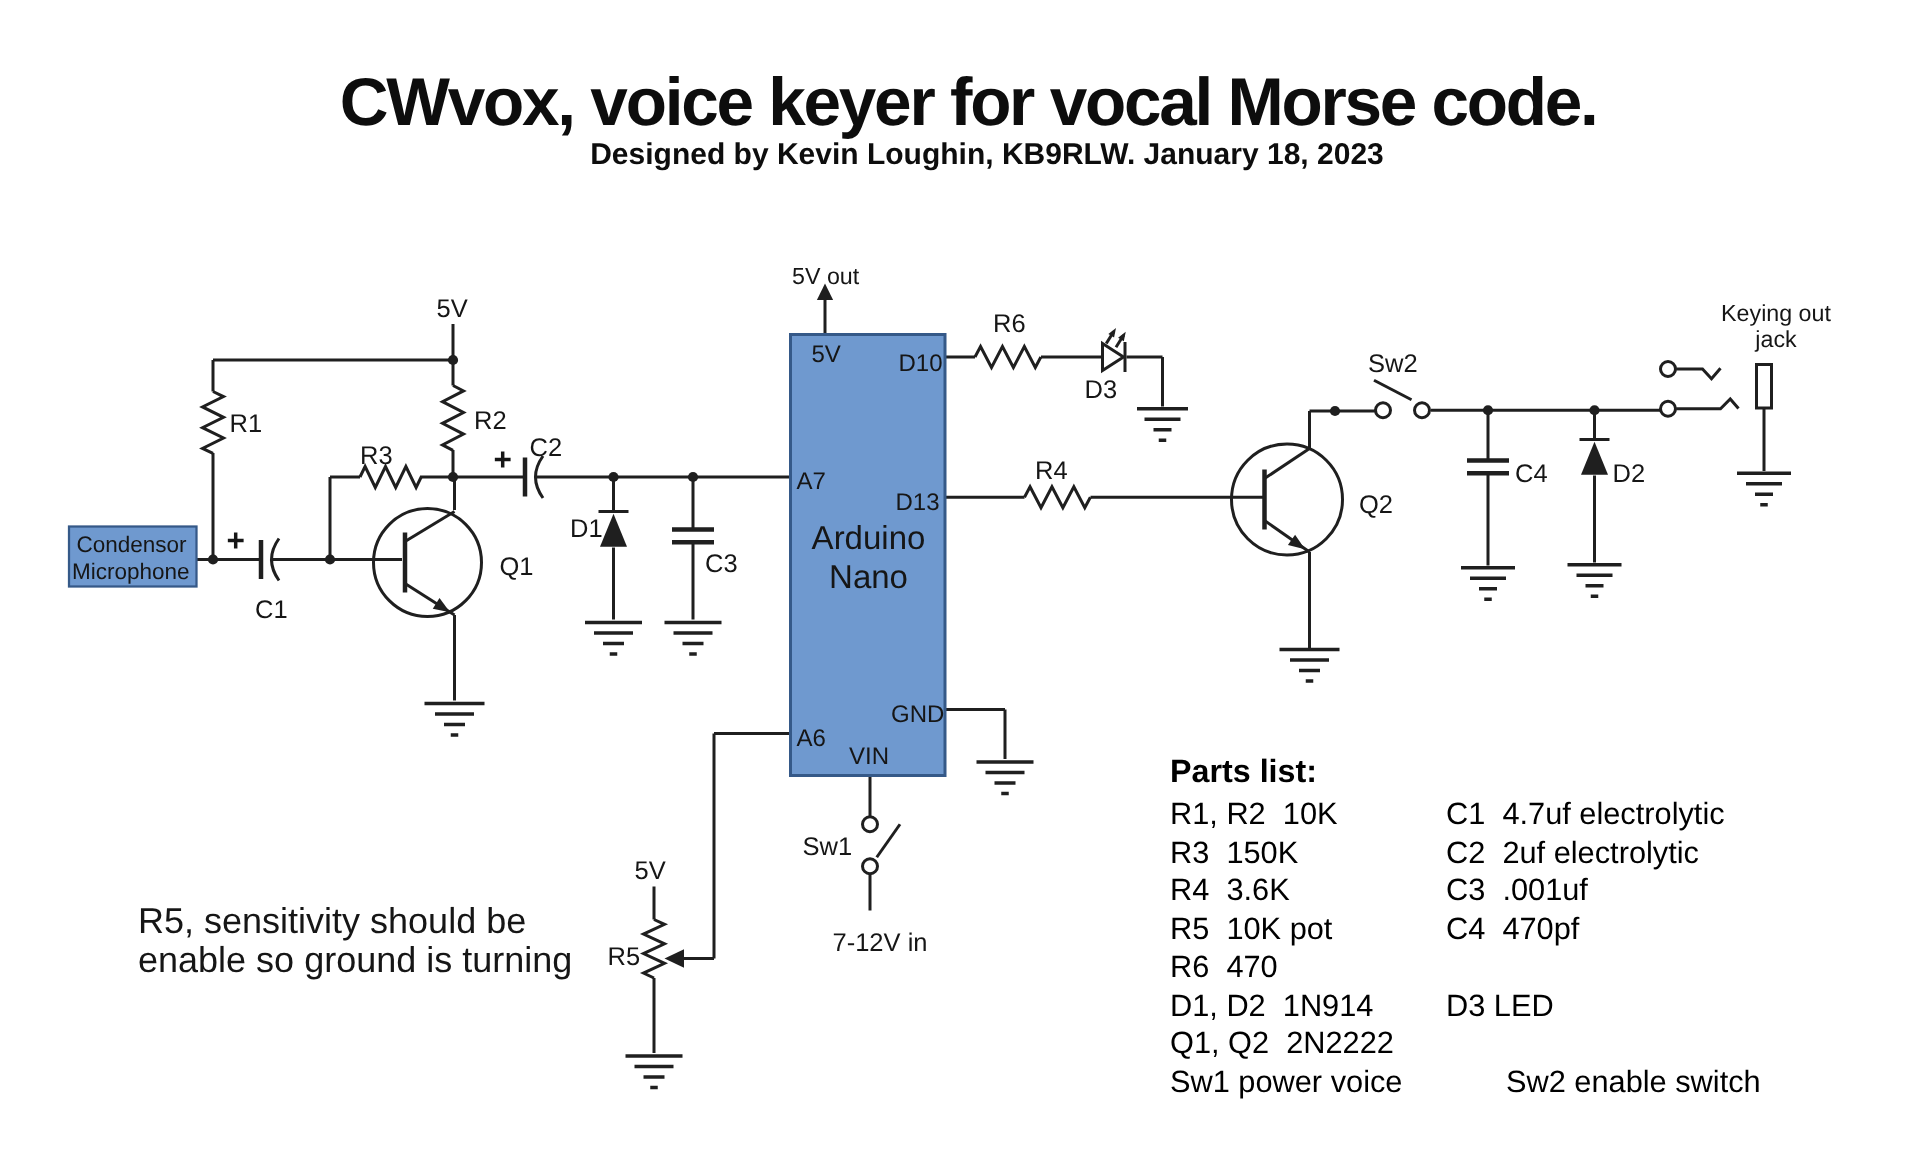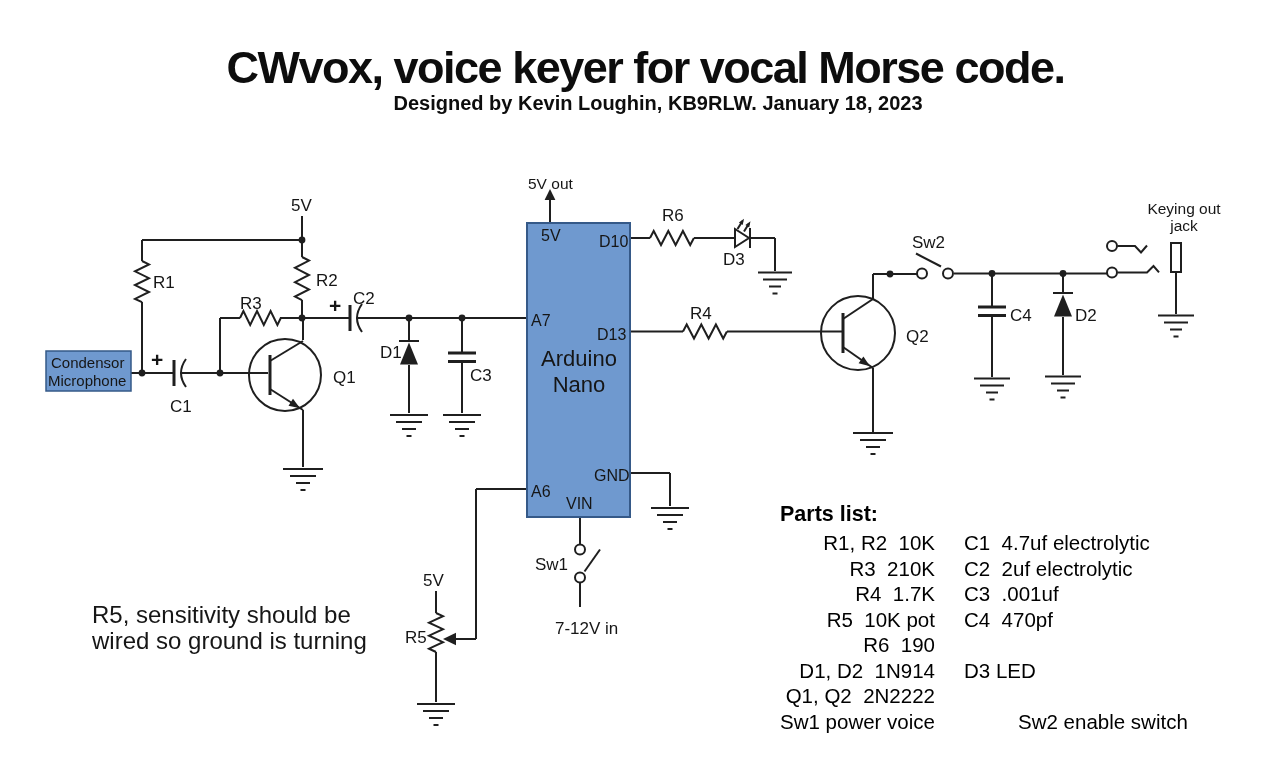--- a/index.html
+++ b/index.html
@@ -7,24 +7,24 @@
        font-family:"Liberation Sans", sans-serif;color:#111;}
   .page{position:absolute;inset:0;width:1280px;height:777px;}
   .title{position:absolute;left:11px;right:0;top:42px;text-align:center;
          font-size:45px;font-weight:bold;letter-spacing:-1.5px;color:#0d0d0d;}
   .subtitle{position:absolute;left:0;right:4px;top:92px;text-align:center;
             font-size:20px;font-weight:bold;color:#0d0d0d;padding-left:40px;}
   .schematic-svg{position:absolute;left:0;top:0;}
   .note{position:absolute;left:92px;top:602px;font-size:24px;line-height:25.5px;color:#161616;}
   .parts{position:absolute;left:780px;top:501px;font-size:20.5px;color:#000000;}
   .parts-heading{font-size:21.5px;font-weight:bold;line-height:26px;margin-bottom:3px;}
-  .prow{position:relative;height:25.5px;line-height:25.5px;white-space:pre;text-align:right;}
+  .prow{position:relative;height:25.5px;line-height:25.5px;white-space:pre;}
   .pl{display:inline-block;white-space:pre;}
   .pr{position:absolute;left:184px;top:0;white-space:pre;}
-  .pr-wide{left:238px;}
+  .pr-wide{left:224px;}
   svg text{fill:#161616;font-family:"Liberation Sans", sans-serif;}
   .wire{stroke:var(--line);stroke-width:2;fill:none;}
   .sym{stroke:var(--line);stroke-width:2;fill:none;}
   .thick{stroke-width:3;}
   .fillb{fill:var(--line);stroke:none;}
   .openc{fill:#ffffff;stroke:var(--line);stroke-width:2;}
   .gnd{stroke:var(--line);stroke-width:2.2;fill:none;}
   .lbl{font-size:17px;}
   .pin{font-size:16px;}
   .small{font-size:15.5px;}
@@ -245,28 +245,28 @@
     <text class="small" x="1184" y="214" text-anchor="middle">Keying out</text>
     <text class="small" x="1184" y="231" text-anchor="middle">jack</text>
     <text class="lbl" x="535" y="570">Sw1</text>
     <text class="lbl" x="555" y="634">7-12V in</text>
     <text class="lbl" x="423" y="586">5V</text>
     <text class="lbl" x="405" y="643">R5</text>
   </svg>
 
   <div class="note">
     <div>R5, sensitivity should be</div>
-    <div>wired so ground is turning</div>
+    <div>enable so ground is turning</div>
   </div>
 
   <div class="parts">
     <div class="parts-heading">Parts list:</div>
     <div class="prow"><span class="pl">R1, R2  10K</span><span class="pr">C1  4.7uf electrolytic</span></div>
-    <div class="prow"><span class="pl">R3  210K</span><span class="pr">C2  2uf electrolytic</span></div>
-    <div class="prow"><span class="pl">R4  1.7K</span><span class="pr">C3  .001uf</span></div>
+    <div class="prow"><span class="pl">R3  150K</span><span class="pr">C2  2uf electrolytic</span></div>
+    <div class="prow"><span class="pl">R4  3.6K</span><span class="pr">C3  .001uf</span></div>
     <div class="prow"><span class="pl">R5  10K pot</span><span class="pr">C4  470pf</span></div>
-    <div class="prow"><span class="pl">R6  190</span><span class="pr"></span></div>
+    <div class="prow"><span class="pl">R6  470</span><span class="pr"></span></div>
     <div class="prow"><span class="pl">D1, D2  1N914</span><span class="pr">D3 LED</span></div>
     <div class="prow"><span class="pl">Q1, Q2  2N2222</span><span class="pr"></span></div>
     <div class="prow"><span class="pl">Sw1 power voice</span><span class="pr pr-wide">Sw2 enable switch</span></div>
   </div>
 
 </div>
 
 </body></html>

